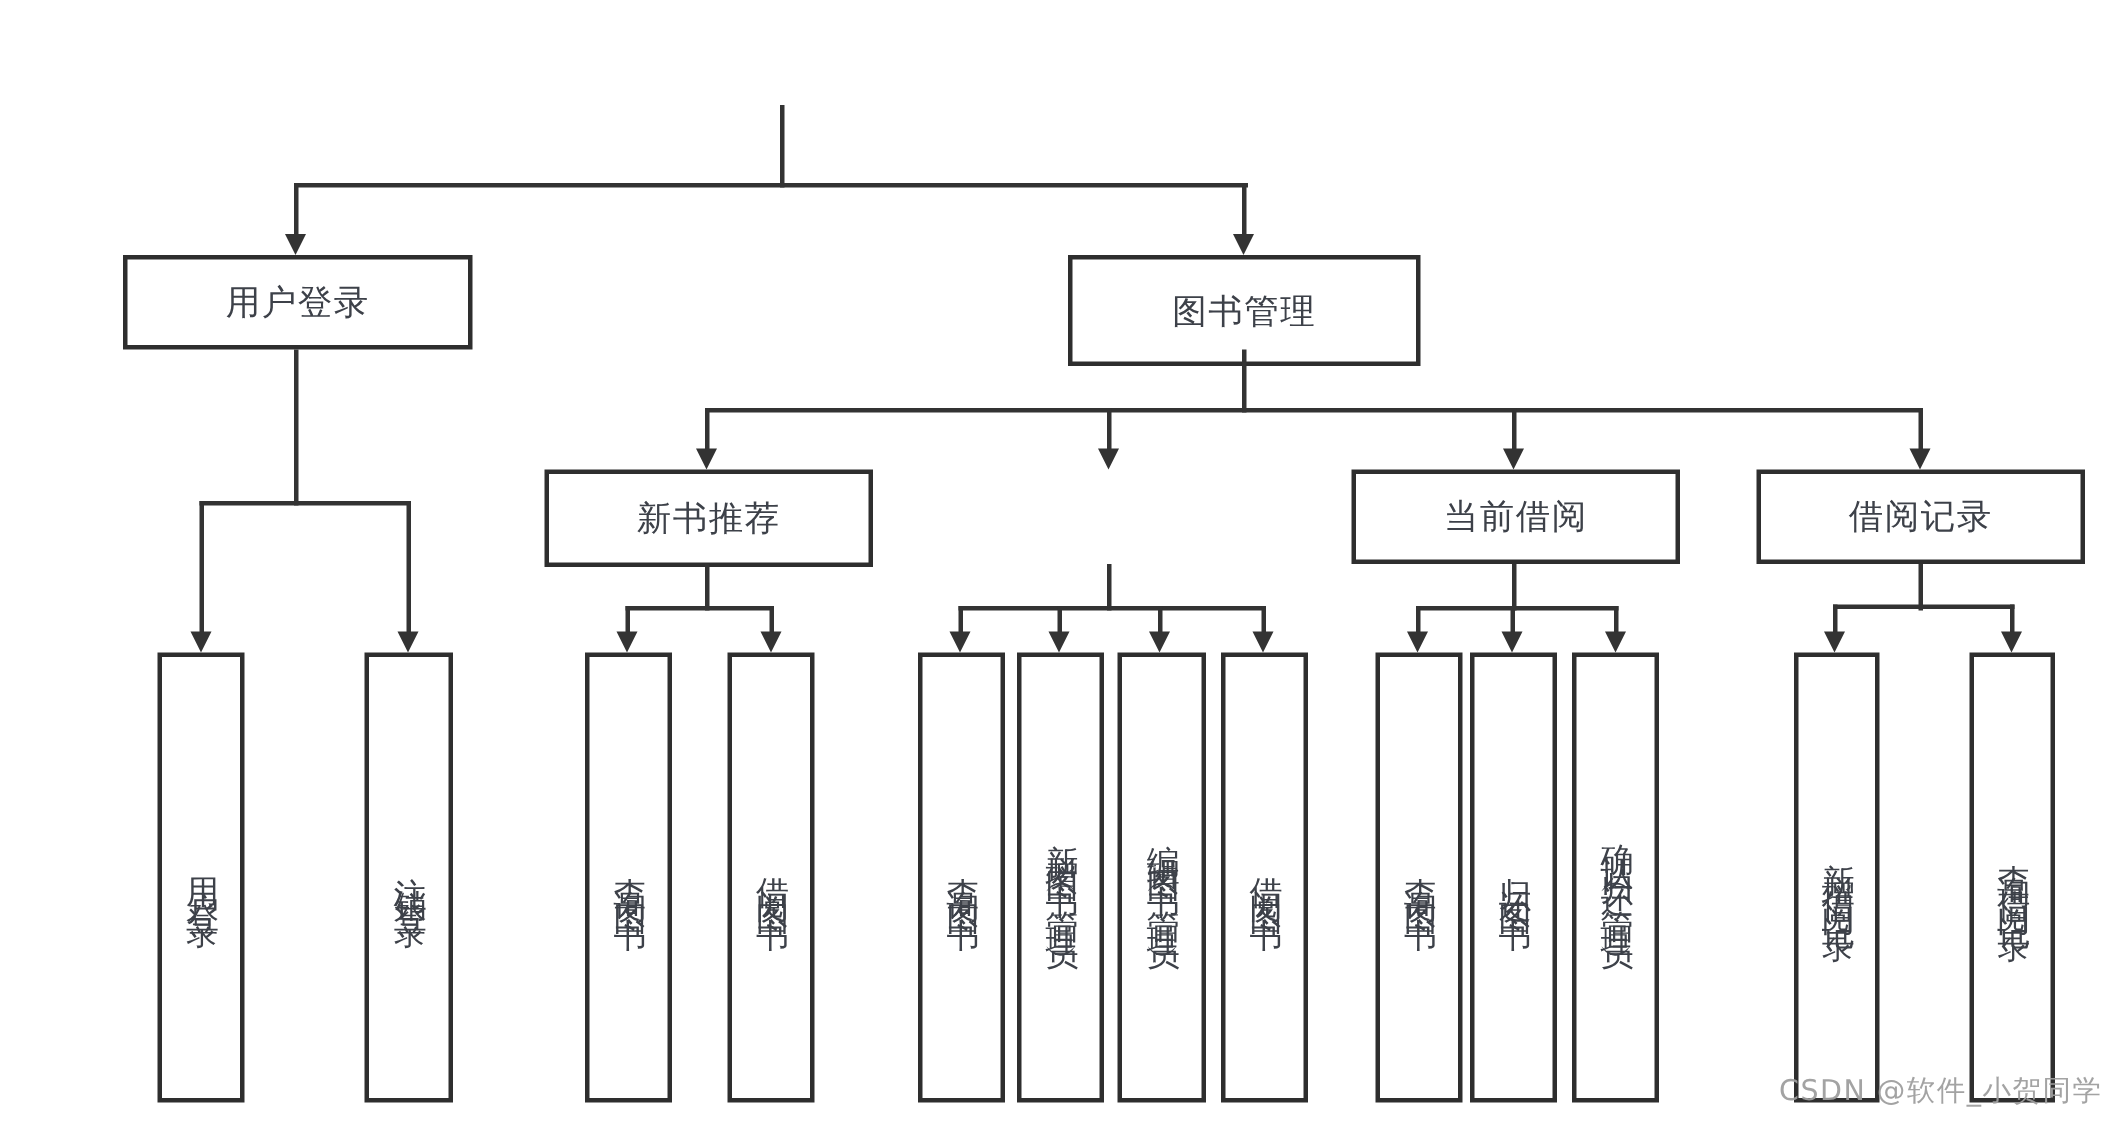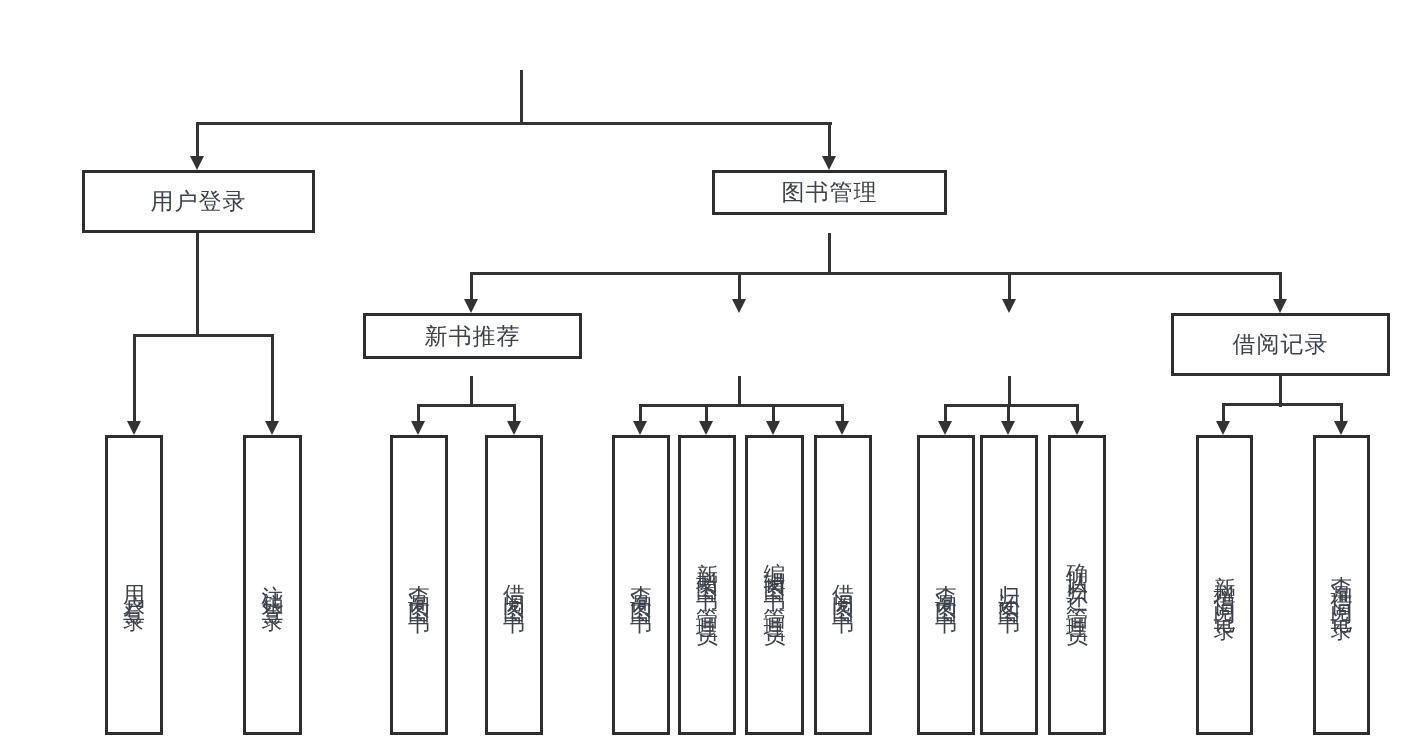--- a/index.html
+++ b/index.html
@@ -34,25 +34,26 @@
   }
 </style>
 </head>
 <body>
 
 <div class="canvas">
 
 
   <div class="node h2" style="left:82px;top:170px;width:233px;height:63px;">用户登录</div>
 
-  <div class="node h2" style="left:712px;top:170px;width:235px;height:45px;">图书管理</div>
+  <div class="node h2" style="left:712px;top:170px;width:235px;height:74px;">图书管理</div>
 
-  <div class="node h2" style="left:363px;top:313px;width:219px;height:46px;">新书推荐</div>
+  <div class="node h2" style="left:363px;top:313px;width:219px;height:65px;">新书推荐</div>
 
 
+  <div class="node h2" style="left:901px;top:313px;width:219px;height:63px;">当前借阅</div>
 
   <div class="node h2" style="left:1171px;top:313px;width:219px;height:63px;">借阅记录</div>
 
   <div class="node leaf" style="left:105px;top:435px;width:58px;height:300px;">
     <span>用户登录</span>
   </div>
   <div class="node leaf" style="left:243px;top:435px;width:59px;height:300px;">
     <span>注销登录</span>
   </div>
 
@@ -146,13 +147,14 @@
   <div class="arrow" style="left:1001px;top:421px;"></div>
   <div class="line v" style="left:1076px;top:404px;height:20px;"></div>
   <div class="arrow" style="left:1070px;top:421px;"></div>
 
   <div class="line h" style="left:1222px;top:403px;width:121px;"></div>
   <div class="line v" style="left:1222px;top:403px;height:21px;"></div>
   <div class="arrow" style="left:1216px;top:421px;"></div>
   <div class="line v" style="left:1340px;top:403px;height:21px;"></div>
   <div class="arrow" style="left:1334px;top:421px;"></div>
 
+  <div class="watermark">CSDN @软件_小贺同学</div>
 </div>
 
 </body></html>

